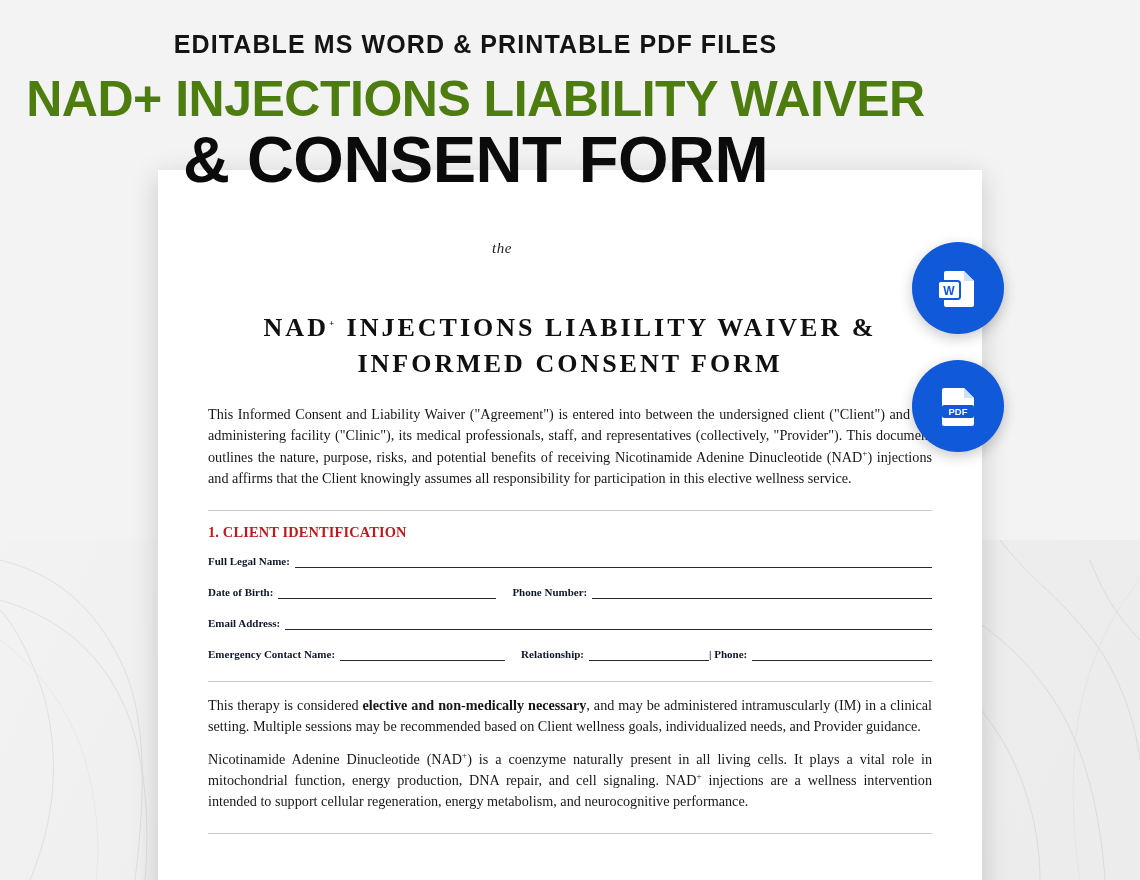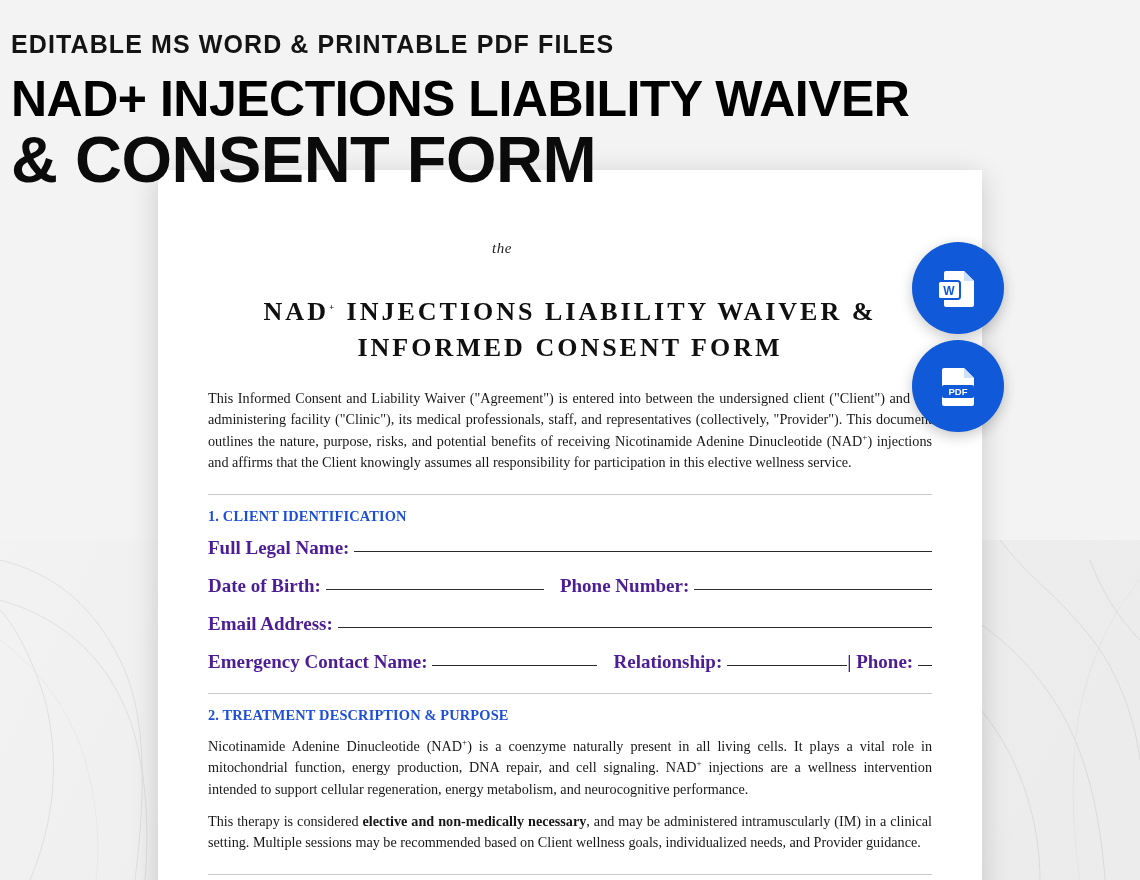--- a/index.html
+++ b/index.html
@@ -34,37 +34,37 @@
     left: 0; top: 0;
     width: 1140px; height: 540px;
     background: #f4f3f3;
   }
 
   
   .header {
     position: absolute;
     left: 0; top: 0;
     width: 951px;
+    text-align: center;
     z-index: 5;
-    padding-left: 11px;
   }
   .eyebrow {
     font-family: "Liberation Sans", sans-serif;
     font-weight: bold;
     font-size: 25px;
     letter-spacing: 1.1px;
     color: #141414;
     margin-top: 30px;
   }
   .title-main {
     font-family: "Liberation Sans", sans-serif;
     font-weight: bold;
     font-size: 50px;
     letter-spacing: -0.5px;
-    color: #000000;
+    color: #4d7c0f;
     line-height: 1.06;
     margin-top: 14px;
   }
   .title-line2 {
     font-family: "Liberation Sans", sans-serif;
     font-weight: bold;
     font-size: 65px;
     letter-spacing: -0.5px;
     color: #0b0b0b;
     line-height: 1.06;
@@ -113,52 +113,52 @@
   }
 
   .doc-title {
     text-align: center;
     font-family: "Liberation Serif", serif;
     font-weight: bold;
     font-size: 26px;
     letter-spacing: 3px;
     color: #101010;
     line-height: 1.38;
-    margin-top: 24px;
+    margin-top: 40px;
   }
 
   .intro {
     font-size: 14.2px;
     line-height: 1.52;
     color: #171717;
     text-align: justify;
     margin-top: 22px;
   }
 
   .rule {
     height: 1px;
     background: #c9c9c9;
     margin: 20px 0 13px 0;
   }
 
   .sec-head {
     font-weight: bold;
     font-size: 14.4px;
-    color: #1d4ed8;
+    color: #b91c1c;
     letter-spacing: 0.15px;
     margin-bottom: 12px;
     font-family: Liberation Serif, serif;
   }
 
   .field-row {
     display: flex;
-    align-items: flex-start;
+    align-items: center;
     margin-bottom: 16px;
-    font-size: 19px;
-    color: #4c1d95;
+    font-size: 11px;
+    color: #0f172a;
   }
   .field-label {
     font-weight: bold;
     white-space: nowrap;
     padding-right: 5px;
   }
   .field-line {
     flex: 1 1 auto;
     border-bottom: 1px solid #2a2a2a;
     height: 15px;
@@ -184,21 +184,21 @@
     position: absolute;
     border-radius: 50%;
     background: #1059d8;
     box-shadow: 0 4px 14px rgba(0,0,0,0.22);
     z-index: 8;
     display: flex;
     align-items: center;
     justify-content: center;
   }
   .badge-word { left: 912px; top: 242px; width: 92px; height: 92px; }
-  .badge-pdf  { left: 912px; top: 340px; width: 92px; height: 92px; }
+  .badge-pdf  { left: 912px; top: 360px; width: 92px; height: 92px; }
 </style>
 </head>
 <body>
 
 <div class="bg">
   <svg class="bg-veins" viewBox="0 0 1140 880" preserveAspectRatio="none">
     <rect x="0" y="0" width="1140" height="880" fill="#f0efef"></rect>
     <g stroke="#cfcfcf" fill="none" stroke-width="1">
       <path d="M0,560 C60,575 95,610 120,660 C140,700 150,760 135,880"></path>
       <path d="M0,600 C70,620 110,665 130,720 C145,765 150,820 145,880"></path>
@@ -263,23 +263,22 @@
     <span class="field-line w2"></span>
     <span class="gap"></span>
     <span class="field-label">Relationship:</span>
     <span class="field-line w3"></span>
     <span class="field-label">| Phone:</span>
     <span class="field-line"></span>
   </div>
 
   <div class="rule"></div>
 
-  <div class="sec-head">2. TREATMENT DESCRIPTION &amp; PURPOSE</div>
+  <p class="para"><span>This therapy is considered </span><b>elective and non-medically necessary</b><span>, and may be administered intramuscularly (IM) in a clinical setting. Multiple sessions may be recommended based on Client wellness goals, individualized needs, and Provider guidance.</span></p>
   <p class="para">Nicotinamide Adenine Dinucleotide (NAD<sup>+</sup>) is a coenzyme naturally present in all living cells. It plays a vital role in mitochondrial function, energy production, DNA repair, and cell signaling. NAD<sup>+</sup> injections are a wellness intervention intended to support cellular regeneration, energy metabolism, and neurocognitive performance.</p>
-  <p class="para"><span>This therapy is considered </span><b>elective and non-medically necessary</b><span>, and may be administered intramuscularly (IM) in a clinical setting. Multiple sessions may be recommended based on Client wellness goals, individualized needs, and Provider guidance.</span></p>
 
   <div class="rule"></div>
 
 </div>
 
 <div class="badge badge-word">
   <svg width="50" height="50" viewBox="0 0 50 50">
     <path d="M13 8 h18 l10 10 v24 a2 2 0 0 1 -2 2 H13 a2 2 0 0 1 -2 -2 V10 a2 2 0 0 1 2 -2 z" fill="#ffffff"></path>
     <path d="M31 8 l10 10 h-10 z" fill="#cfe0fb"></path>
     <rect x="5" y="18" width="22" height="18" rx="2.5" fill="#ffffff" stroke="#1059d8" stroke-width="2"></rect>

